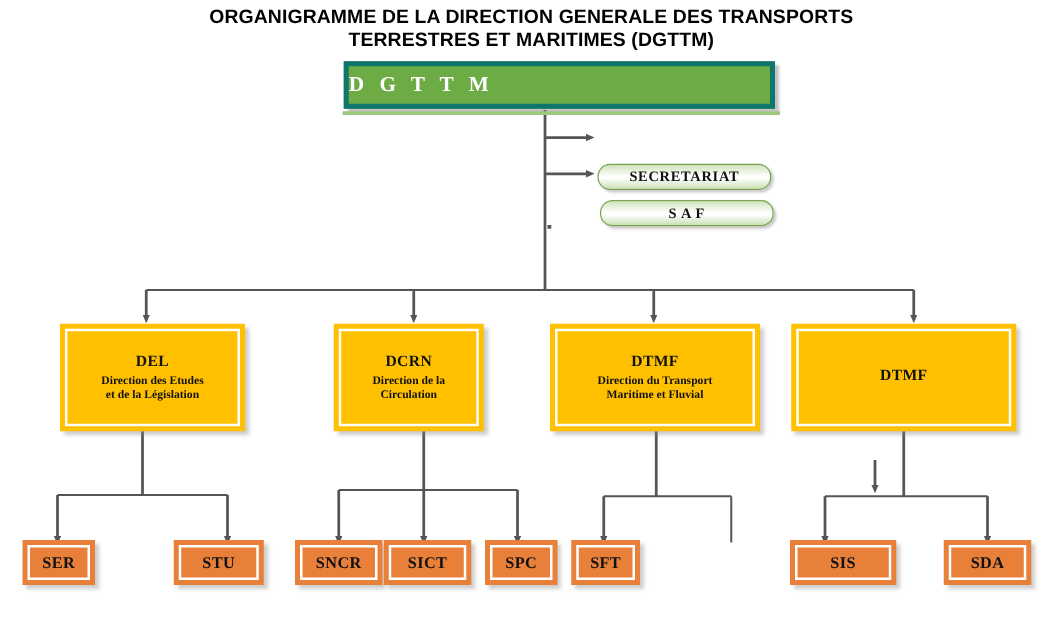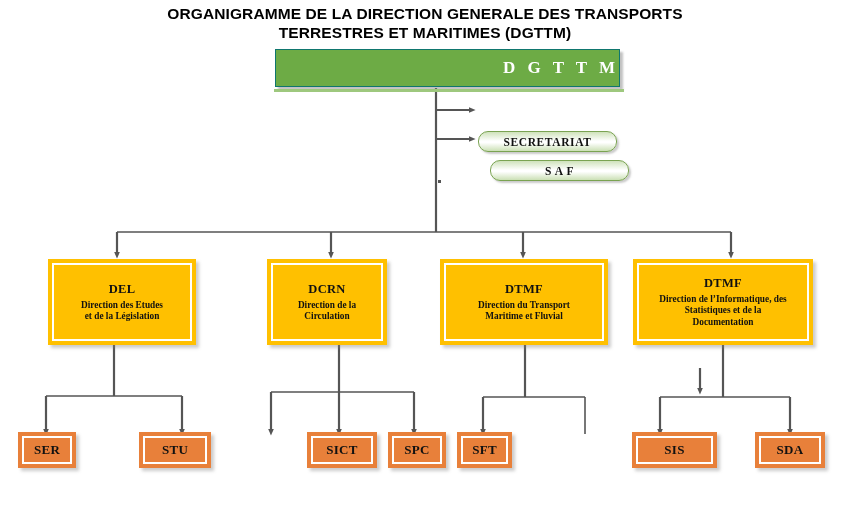--- a/index.html
+++ b/index.html
@@ -40,25 +40,25 @@
     width: 850px;
     height: 510px;
     pointer-events: none;
   }
 
   
   .node-root {
     position: absolute;
     box-sizing: border-box;
     background: #6DAB45;
-    border: 1px solid #0f766e;
+    border: 4px solid #0f766e;
     box-shadow: 3px 3px 2px rgba(120,120,120,0.45);
     display: flex;
     align-items: center;
-    justify-content: flex-end;
+    justify-content: flex-start;
     color: #ffffff;
     font-family: "Liberation Serif", serif;
     font-weight: bold;
     font-size: 17px;
     letter-spacing: 4px;
   }
   .root-underline {
     position: absolute;
     background: #9ec87e;
     height: 3px;
@@ -204,21 +204,21 @@
   <div class="speck" style="left:438px; top:180px; width:3px; height:3px;"></div>
 
   <div class="node-root" style="left:275px; top:49px; width:345px; height:38px;">
     <span>D G T T M</span>
   </div>
   <div class="root-underline" style="left:274px; top:89px; width:350px;"></div>
 
   <div class="node-staff" style="left:478px; top:99px; width:139px; height:21px;">
     <span>SECRETARIAT</span>
   </div>
-  <div class="node-staff" style="left:490px; top:128px; width:139px; height:21px;">
+  <div class="node-staff" style="left:480px; top:128px; width:139px; height:21px;">
     <span>S A F</span>
   </div>
 
   <div class="node-dir" style="left:48px; top:259px; width:148px; height:86px;">
     <div class="inner">
       <div class="code">DEL</div>
       <div class="desc">
         <div>Direction des Etudes</div>
         <div>et de la Législation</div>
       </div>
@@ -241,40 +241,40 @@
       <div class="desc">
         <div>Direction du Transport</div>
         <div>Maritime et Fluvial</div>
       </div>
     </div>
   </div>
 
   <div class="node-dir" style="left:633px; top:259px; width:180px; height:86px;">
     <div class="inner">
       <div class="code">DTMF</div>
-      <div class="desc">
-        <div>Direction de l’Informatique, des</div>
-        <div>Statistiques et de la</div>
-        <div>Documentation</div>
-      </div>
     </div>
   </div>
 
   <div class="node-srv" style="left:18px; top:432px; width:58px; height:36px;">
     <div class="inner">
       <span>SER</span>
     </div>
   </div>
 
   <div class="node-srv" style="left:139px; top:432px; width:72px; height:36px;">
     <div class="inner">
       <span>STU</span>
     </div>
   </div>
 
+  <div class="node-srv" style="left:236px; top:432px; width:70px; height:36px;">
+    <div class="inner">
+      <span>SNCR</span>
+    </div>
+  </div>
 
   <div class="node-srv" style="left:307px; top:432px; width:70px; height:36px;">
     <div class="inner">
       <span>SICT</span>
     </div>
   </div>
 
   <div class="node-srv" style="left:388px; top:432px; width:58px; height:36px;">
     <div class="inner">
       <span>SPC</span>

